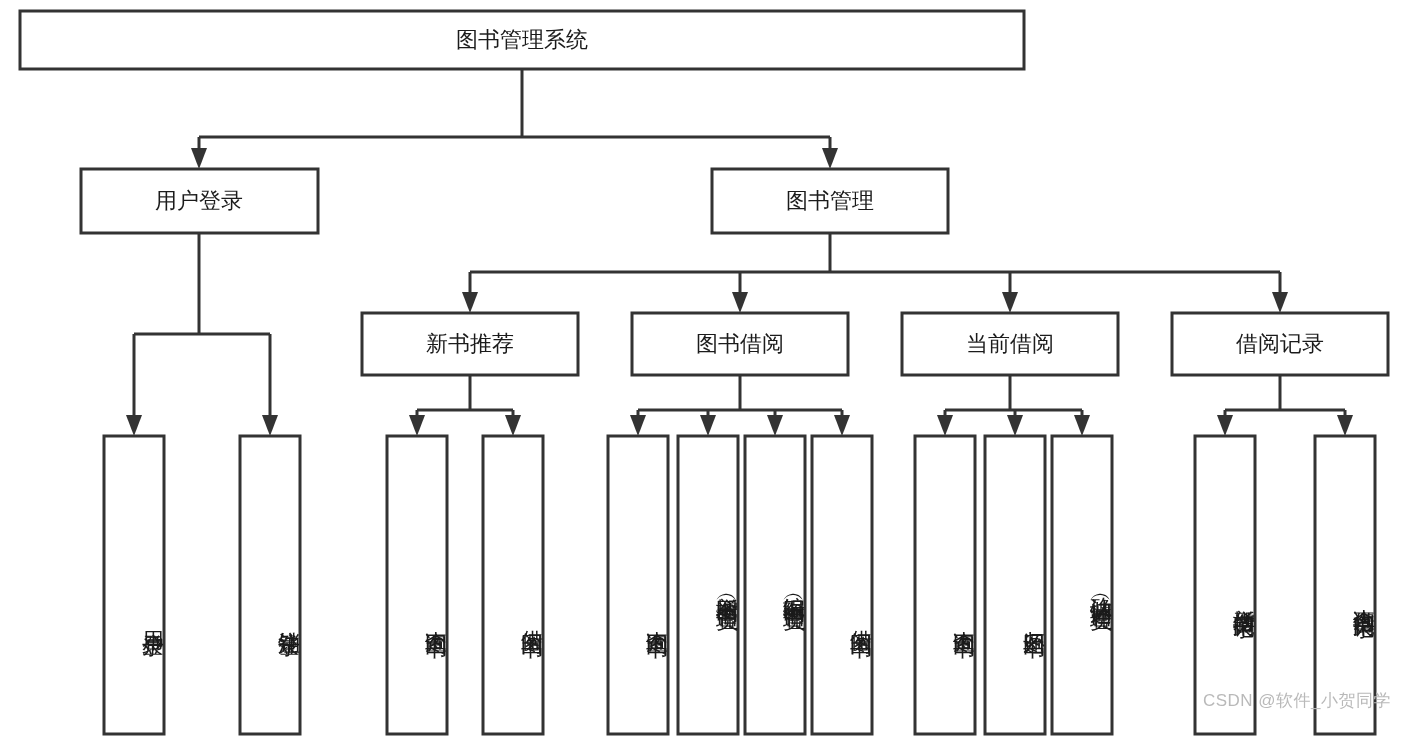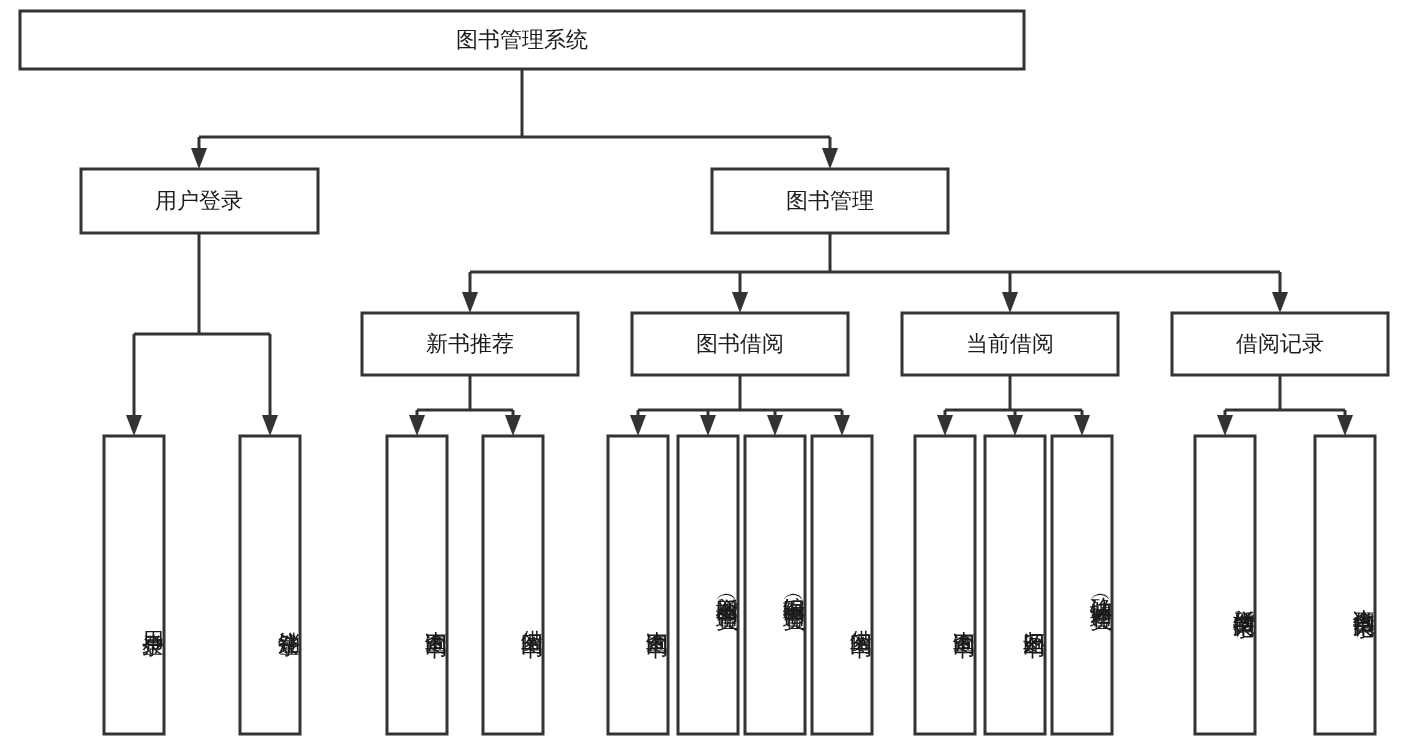--- a/index.html
+++ b/index.html
@@ -187,13 +187,14 @@
   <div class="node-label-v" style="left:608px; top:500px; width:60px; height:234px;">查询图书</div>
   <div class="node-label-v" style="left:678px; top:442px; width:60px; height:292px;">新增图书（管理员）</div>
   <div class="node-label-v" style="left:745px; top:442px; width:60px; height:292px;">编辑图书（管理员）</div>
   <div class="node-label-v" style="left:812px; top:500px; width:60px; height:234px;">借阅图书</div>
   <div class="node-label-v" style="left:915px; top:500px; width:60px; height:234px;">查询图书</div>
   <div class="node-label-v" style="left:985px; top:500px; width:60px; height:234px;">归还图书</div>
   <div class="node-label-v" style="left:1052px; top:442px; width:60px; height:292px;">确认归还（管理员）</div>
   <div class="node-label-v" style="left:1195px; top:460px; width:60px; height:274px;">新增借阅记录</div>
   <div class="node-label-v" style="left:1315px; top:460px; width:60px; height:274px;">查询借阅记录</div>
 
+  <div class="watermark">CSDN @软件_小贺同学</div>
 </div>
 
 </body></html>

